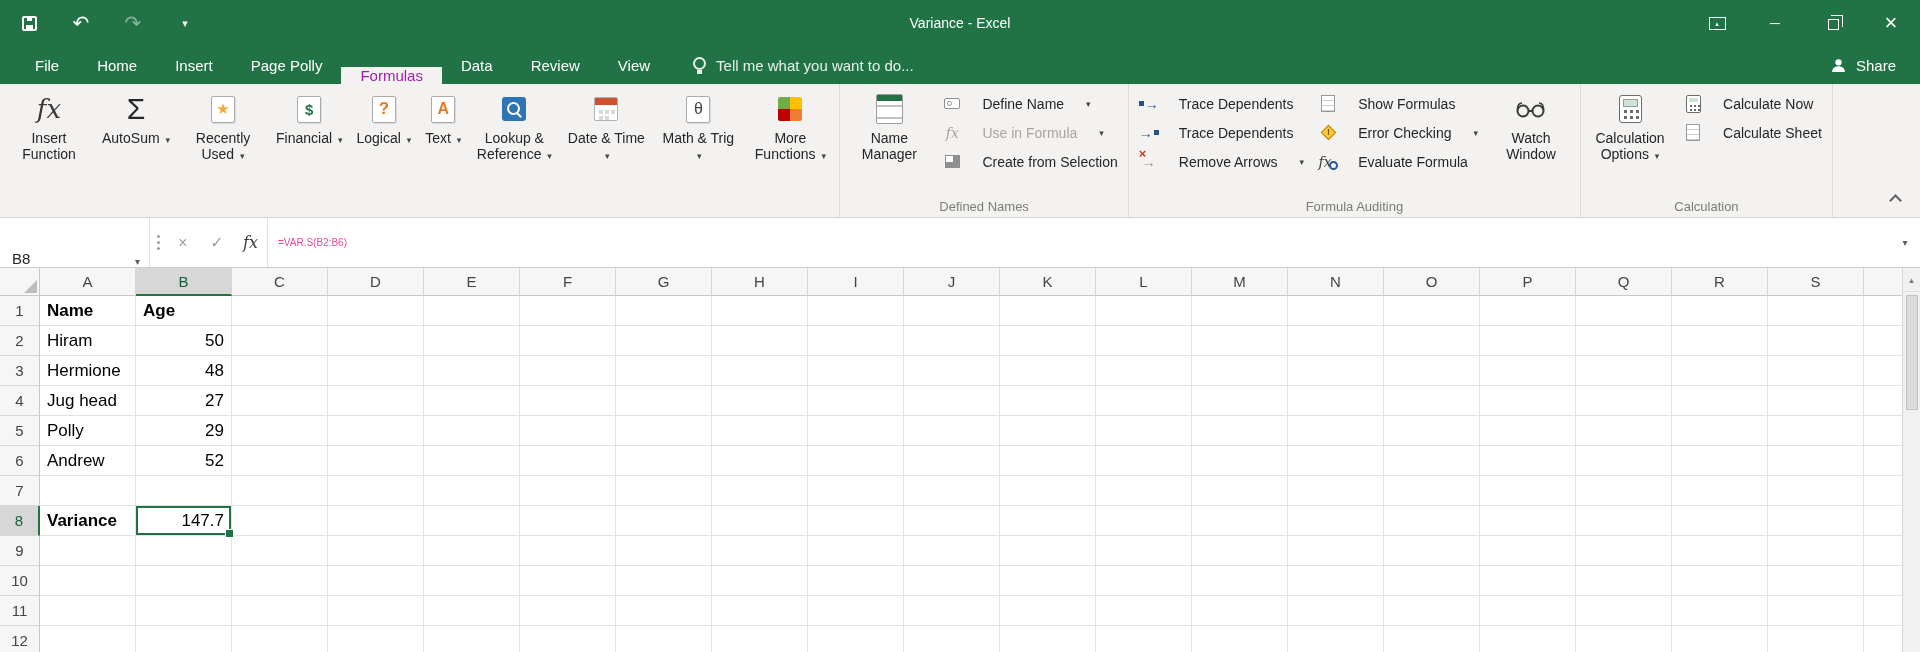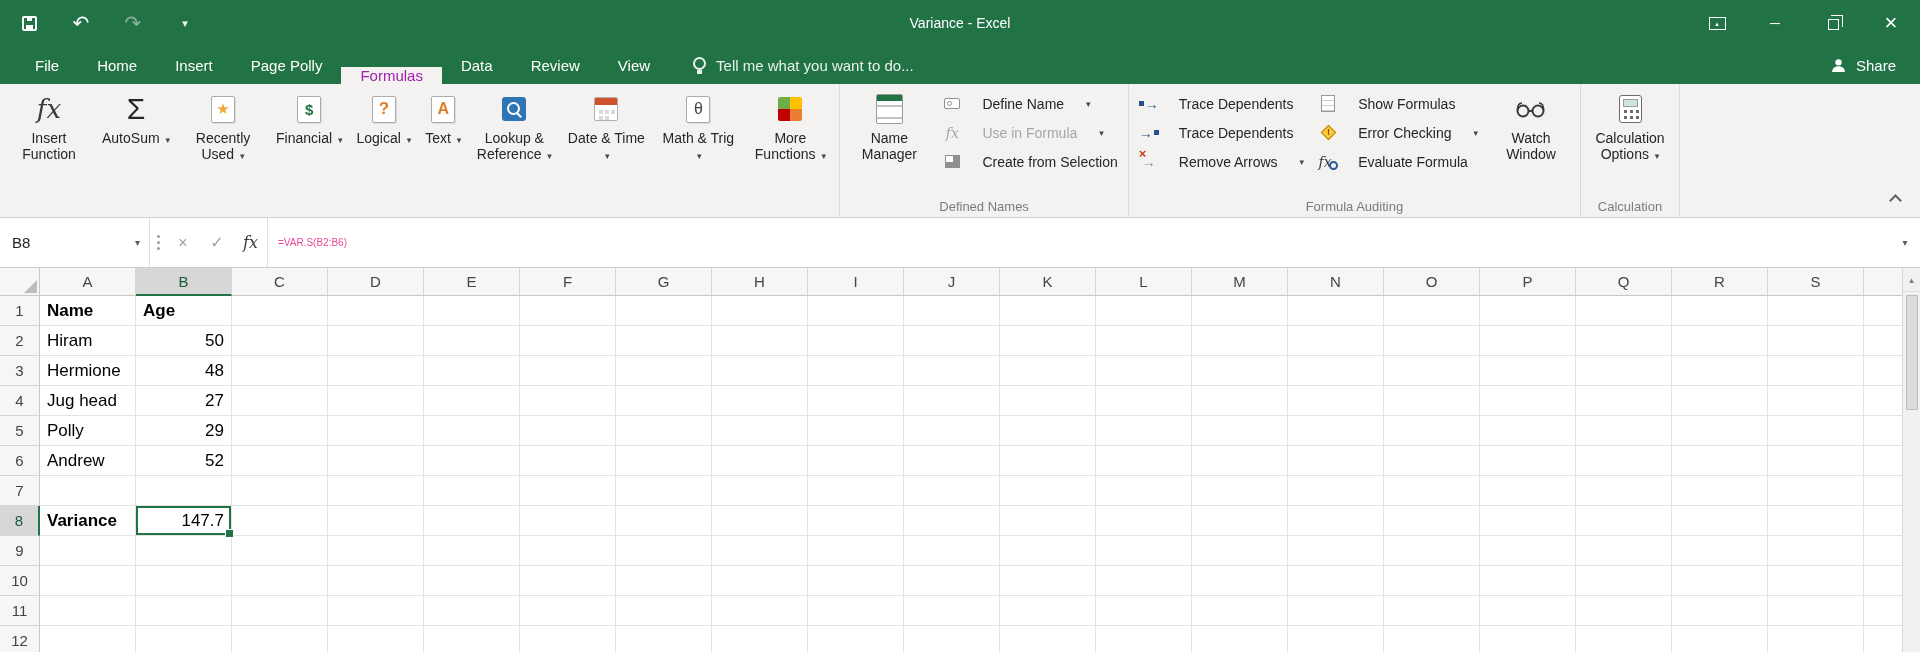--- a/index.html
+++ b/index.html
@@ -84,21 +84,21 @@
   .ring{width:9px;height:9px;border:2px solid #2b579a;border-radius:50%;margin-left:-3px;margin-top:7px;}
   .icon-calc{width:23px;height:28px;border:1.5px solid #6b6b6b;border-radius:3px;background:#fff;position:relative;}
   .icon-calc::before{content:"";position:absolute;top:3px;left:3px;right:3px;height:6px;background:#cde4d6;border:1px solid #9a9a9a;}
   .icon-calc::after{content:"";position:absolute;left:4px;top:14px;width:3px;height:3px;background:#6b6b6b;box-shadow:6px 0 0 #6b6b6b,12px 0 0 #6b6b6b,0 6px 0 #6b6b6b,6px 6px 0 #6b6b6b,12px 6px 0 #6b6b6b;}
   .icon-calc-sm{width:15px;height:18px;border:1.5px solid #6b6b6b;border-radius:2px;background:#fff;position:relative;}
   .icon-calc-sm::before{content:"";position:absolute;top:2px;left:2px;right:2px;height:4px;background:#cde4d6;}
   .icon-calc-sm::after{content:"";position:absolute;left:3px;top:9px;width:2px;height:2px;background:#6b6b6b;box-shadow:4px 0 0 #6b6b6b,8px 0 0 #6b6b6b,0 4px 0 #6b6b6b,4px 4px 0 #6b6b6b,8px 4px 0 #6b6b6b;}
 
   
   .formula-bar{height:50px;background:#fff;border-bottom:1px solid #cfcdcb;display:flex;align-items:stretch;}
-  .name-box{width:150px;display:flex;align-items:center;padding-left:12px;font-size:15px;border-right:1px solid #e1dfdd;}
+  .name-box{width:150px;display:flex;align-items:flex-end;padding-left:12px;font-size:15px;border-right:1px solid #e1dfdd;}
   .nbdd{margin-left:auto;margin-right:9px;font-size:10px;color:#605e5c;}
   .fbdots{width:16px;display:flex;align-items:center;justify-content:center;}
   .fbdots i{width:3px;height:3px;border-radius:50%;background:#a19f9d;box-shadow:0 -6px 0 #a19f9d,0 6px 0 #a19f9d;}
   .fbbtn{width:34px;display:flex;align-items:center;justify-content:center;font-size:16px;}
   .fbbtn.gray{color:#a19f9d;}
   .fbbtn.fx{font-family:"DejaVu Serif",serif;font-style:italic;color:#3b3a39;border-right:1px solid #e1dfdd;}
   .formula-field{flex:1;display:flex;align-items:center;padding-left:10px;font-size:10px;color:#ec4899;}
   .fb-expand{width:30px;display:flex;align-items:center;justify-content:center;color:#605e5c;font-size:10px;}
 
   
@@ -359,20 +359,34 @@
   </div>
 
   <div class="rgroup">
     <div class="rg-content">
       <button class="bigbtn">
         <span class="islot">
             <span class="icon-calc"></span>
           </span>
         <span class="blabel"><span>Calculation Options</span> <span class="dd">▾</span></span>
       </button>
+      <div class="smallcol">
+        <button class="smallbtn">
+          <span class="silot">
+              <span class="icon-calc-sm"></span>
+            </span>
+          <span>Calculate Now</span>
+        </button>
+        <button class="smallbtn">
+          <span class="silot">
+              <span class="icon-sheet"></span>
+            </span>
+          <span>Calculate Sheet</span>
+        </button>
+      </div>
     </div>
     <div class="rg-label">Calculation</div>
   </div>
 
   <div class="ribbon-tail">
     <button>
         <span class="chev-up"></span>
       </button>
   </div>
 </div>

